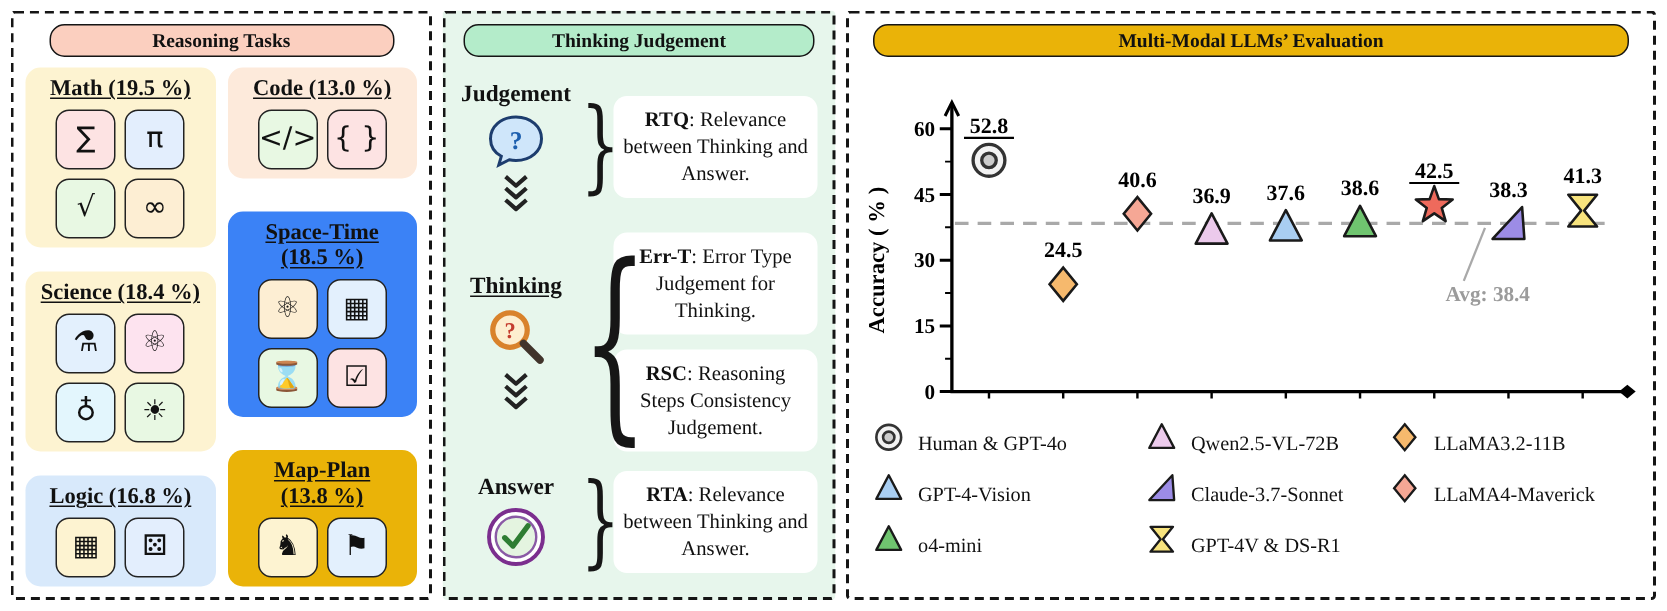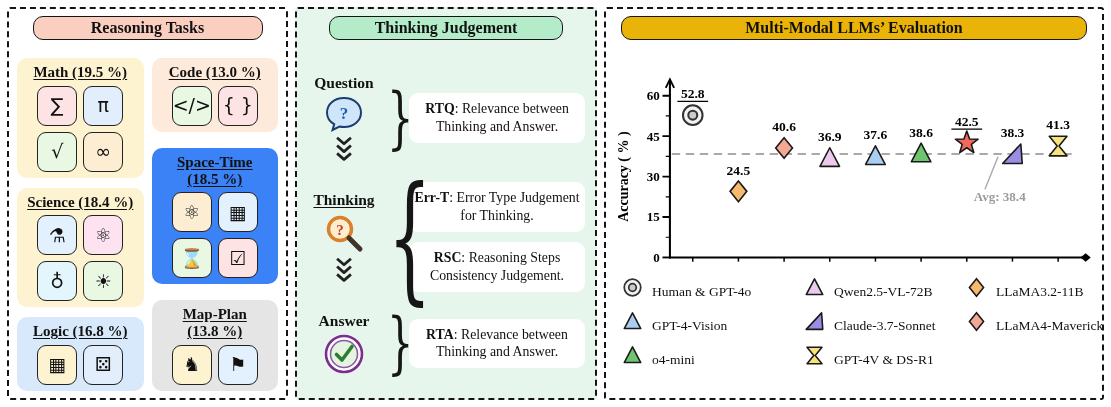--- a/index.html
+++ b/index.html
@@ -1,22 +1,22 @@
 <!DOCTYPE html>
 <html><head>
 <meta charset="utf-8">
 <style>
   *{margin:0;padding:0;box-sizing:border-box}
   html,body{width:1111px;height:407px;background:#fff;font-family:"Liberation Serif",serif;color:#111}
   .fig{position:absolute;left:0;top:0;width:1111px;height:407px;display:flex;gap:7px;padding:7px}
   .panel{border:2.6px dashed #151515;border-radius:3px;display:flex;flex-direction:column;align-items:center;padding:7px 8px;background:#fff;overflow:hidden}
   .panel-rt{width:281px}
-  .panel-jd{width:302px;background:#e7f6ec}
+  .panel-jd{width:262px;background:#e7f6ec}
   .panel-ev{flex:1}
-  .hdr{border:1.7px solid #151515;border-radius:10px;font-weight:bold;font-size:16px;padding:2px 0;text-align:center;margin-bottom:18px;flex:none}
+  .hdr{border:1.7px solid #151515;border-radius:10px;font-weight:bold;font-size:13px;padding:2px 0;text-align:center;margin-bottom:7px;flex:none}
   .hdr-rt{background:#fbcfbf;width:230px}
   .hdr-jd{background:#b4ecca;width:234px}
   .hdr-ev{background:#eab308;width:97%}
 
   
   .rt-cols{display:flex;gap:8px;flex:1;width:100%;justify-content:center}
   .rt-col{display:flex;flex-direction:column;gap:8px;width:128px;justify-content:space-between}
   .cat-card{border-radius:10px;padding:6px 4px;display:flex;flex-direction:column;align-items:center;gap:5px}
   .cat-title{font-weight:bold;font-size:15px;text-align:center;line-height:1.12}
   .cat-title span{display:block;text-decoration:underline;text-underline-offset:2px}
@@ -100,40 +100,40 @@
         <span>Space-Time</span>
               <span>(18.5 %)</span>
       </div>
       <div class="tiles">
         <div class="tile" style="background:#fdeed3">⚛</div>
               <div class="tile" style="background:#e3f0fd">▦</div>
               <div class="tile" style="background:#e8f8e3">⌛</div>
               <div class="tile" style="background:#fde3e3">☑</div>
       </div>
     </div>
-    <div class="cat-card" style="background:#e5e5e5">
+    <div class="cat-card" style="background:#eab308">
       <div class="cat-title">
         <span>Map-Plan</span>
               <span>(13.8 %)</span>
       </div>
       <div class="tiles">
         <div class="tile" style="background:#fdf3d1">♞</div>
               <div class="tile" style="background:#e3f0fd">⚑</div>
       </div>
     </div>
         </div>
     </div>
   </div>
 
   <div class="panel panel-jd">
     <div class="hdr hdr-jd">Thinking Judgement</div>
     <div class="jd-grid">
 
       <div class="stage">
-        <div class="stage-label">Question</div>
+        <div class="stage-label">Judgement</div>
         <svg width="40" height="38" viewBox="0 0 40 38">
           <path d="M20 3 C10 3 3 9.5 3 17.5 C3 22.5 5.8 26.8 10.2 29.2 L8.5 35 L15.5 31.5 C17 31.9 18.5 32 20 32 C30 32 37 25.5 37 17.5 C37 9.5 30 3 20 3 Z" fill="#cfe6fa" stroke="#1d3d6e" stroke-width="2"></path>
           <text x="20" y="24" text-anchor="middle" font-size="17" font-weight="bold" fill="#1d5fae">?</text>
         </svg>
         <svg class="chev" viewBox="0 0 24 30">
           <path d="M4 2 L12 9 L20 2" fill="none" stroke="#222" stroke-width="3.2" stroke-linejoin="round"></path>
           <path d="M4 11 L12 18 L20 11" fill="none" stroke="#222" stroke-width="3.2" stroke-linejoin="round"></path>
           <path d="M4 20 L12 27 L20 20" fill="none" stroke="#222" stroke-width="3.2" stroke-linejoin="round"></path>
         </svg>
       </div>

